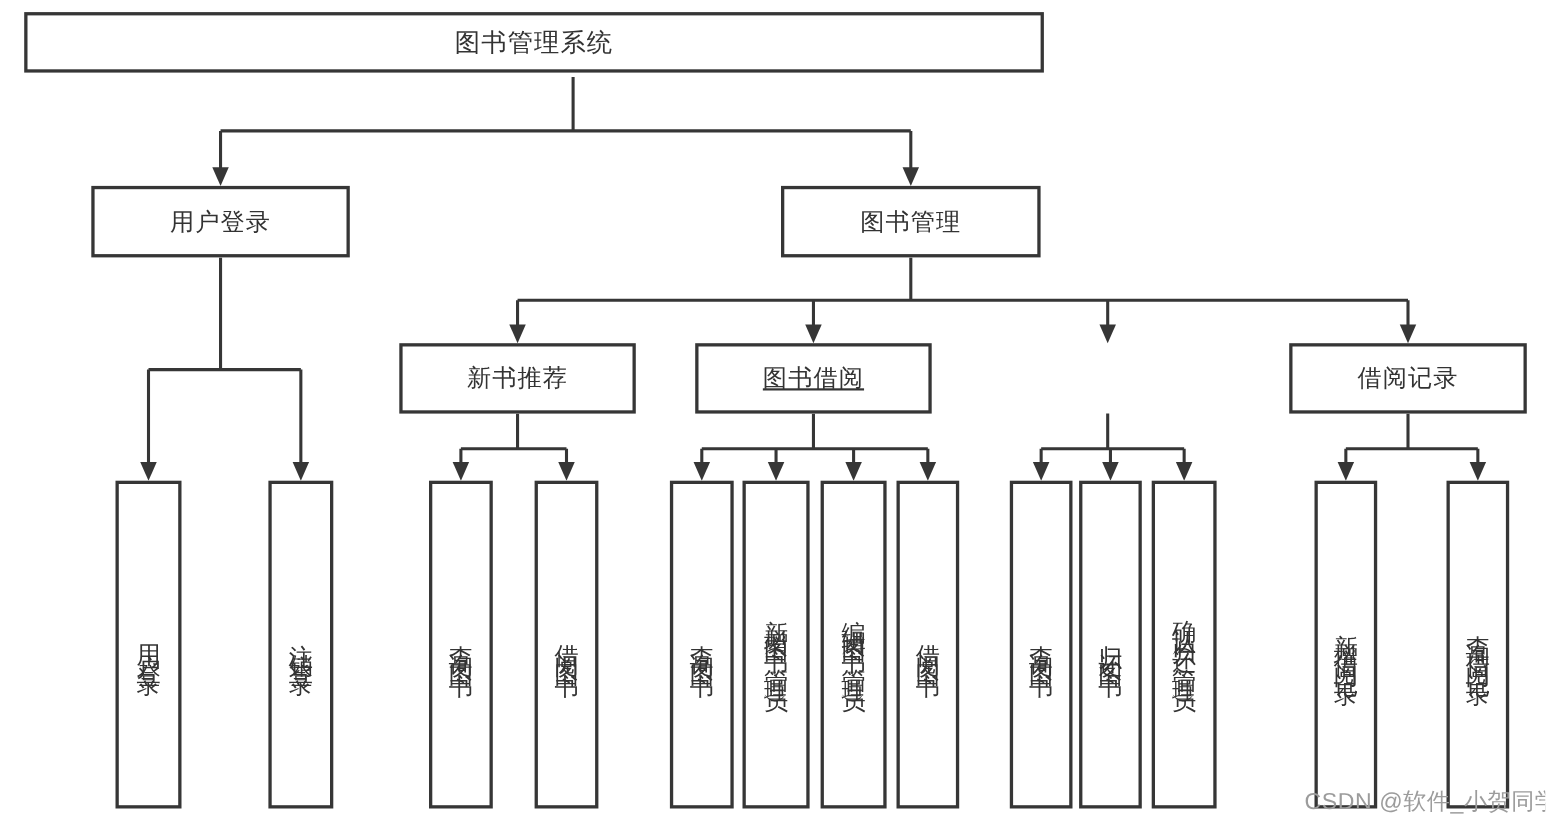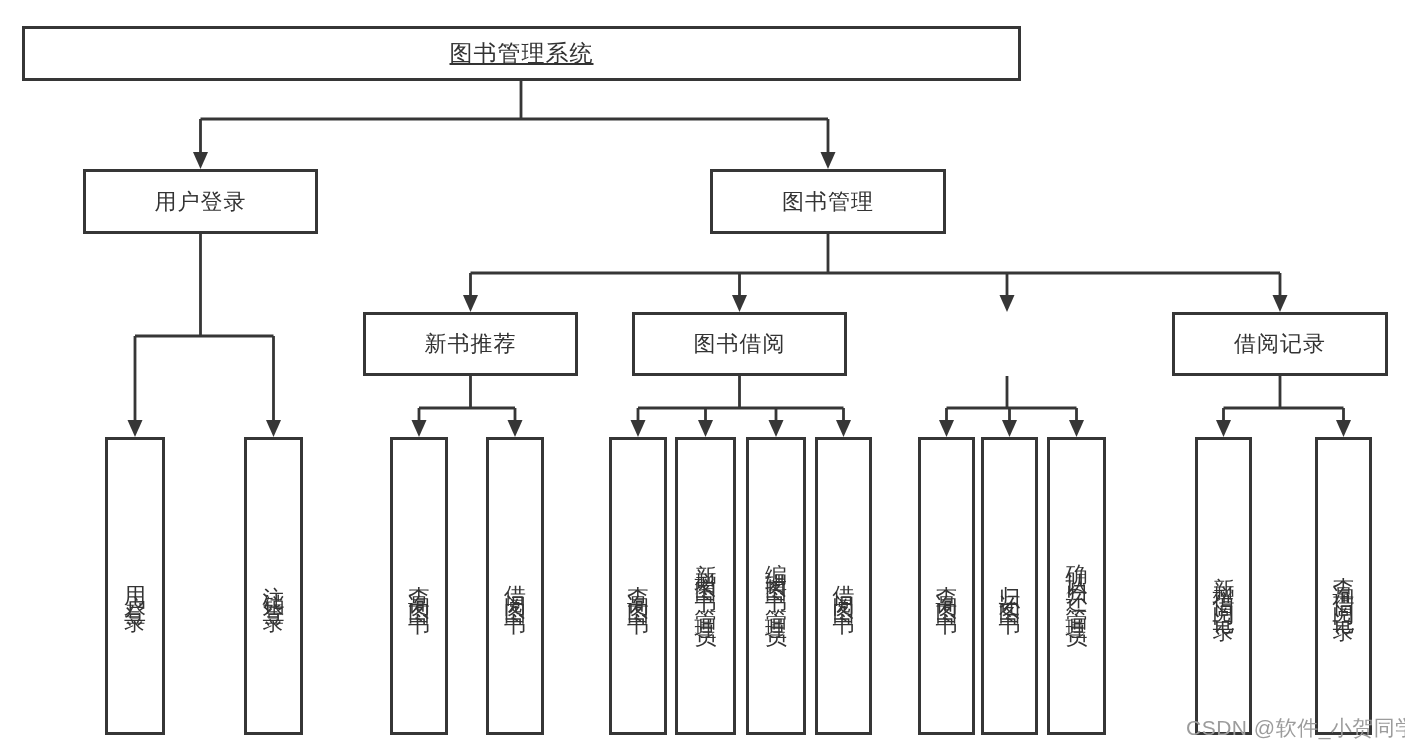--- a/index.html
+++ b/index.html
@@ -72,27 +72,27 @@
       <polygon points="768.5,420 783.5,420 776,437"></polygon>
       <polygon points="836,420 851,420 843.5,437"></polygon>
       <polygon points="939,420 954,420 946.5,437"></polygon>
       <polygon points="1002,420 1017,420 1009.5,437"></polygon>
       <polygon points="1069,420 1084,420 1076.5,437"></polygon>
       <polygon points="1216,420 1231,420 1223.5,437"></polygon>
       <polygon points="1336,420 1351,420 1343.5,437"></polygon>
     </g>
   </svg>
 
-  <div class="node hnode root" style="left:22px;top:26px;width:999px;height:55px;text-decoration:underline;">图书管理系统</div>
+  <div class="node hnode root" style="left:22px;top:11px;width:927px;height:55px;">图书管理系统</div>
 
   <div class="node hnode" style="left:83px;top:169px;width:235px;height:65px;">用户登录</div>
   <div class="node hnode" style="left:710px;top:169px;width:236px;height:65px;">图书管理</div>
 
   <div class="node hnode" style="left:363px;top:312px;width:215px;height:64px;">新书推荐</div>
-  <div class="node hnode" style="left:632px;top:312px;width:215px;height:64px;">图书借阅</div>
+  <div class="node hnode" style="left:632px;top:312px;width:215px;height:64px;text-decoration:underline;">图书借阅</div>
   <div class="node hnode" style="left:1172px;top:312px;width:216px;height:64px;">借阅记录</div>
 
   <div class="node vnode" style="left:105px;top:437px;width:60px;height:298px;">
     <span>用户登录</span>
     </div>
   <div class="node vnode" style="left:244px;top:437px;width:59px;height:298px;">
     <span>注销登录</span>
     </div>
 
   <div class="node vnode" style="left:390px;top:437px;width:58px;height:298px;">

